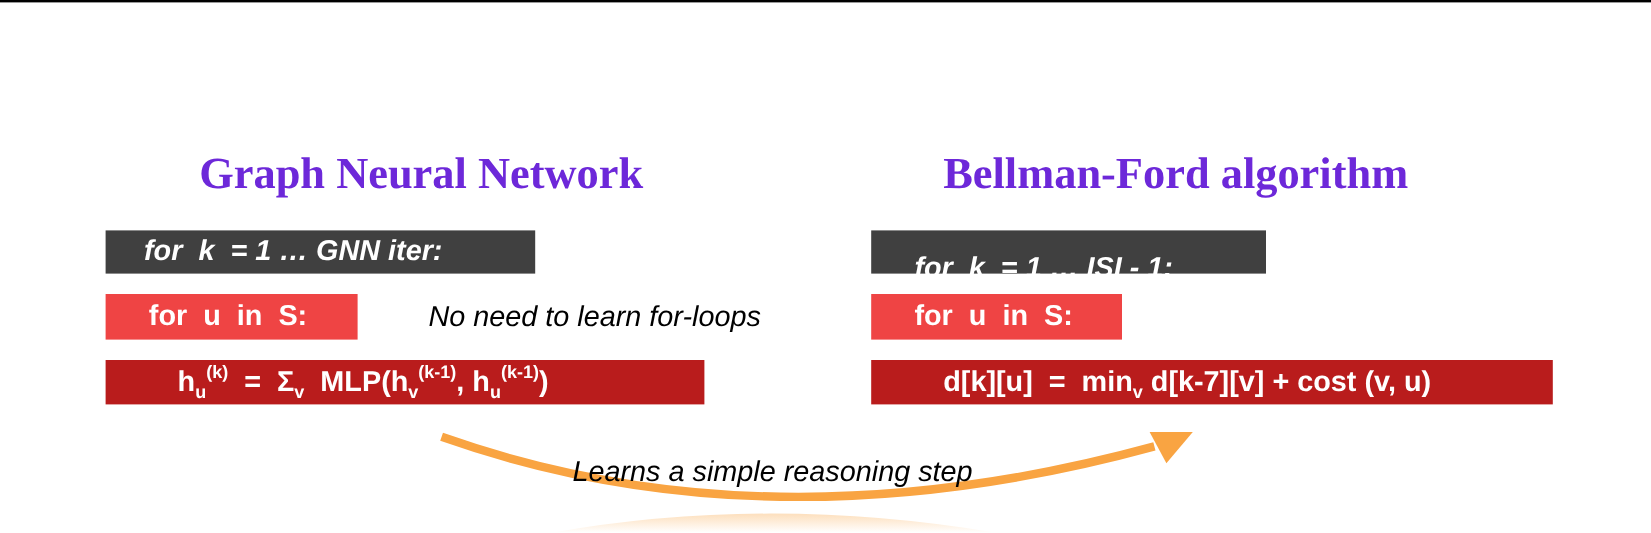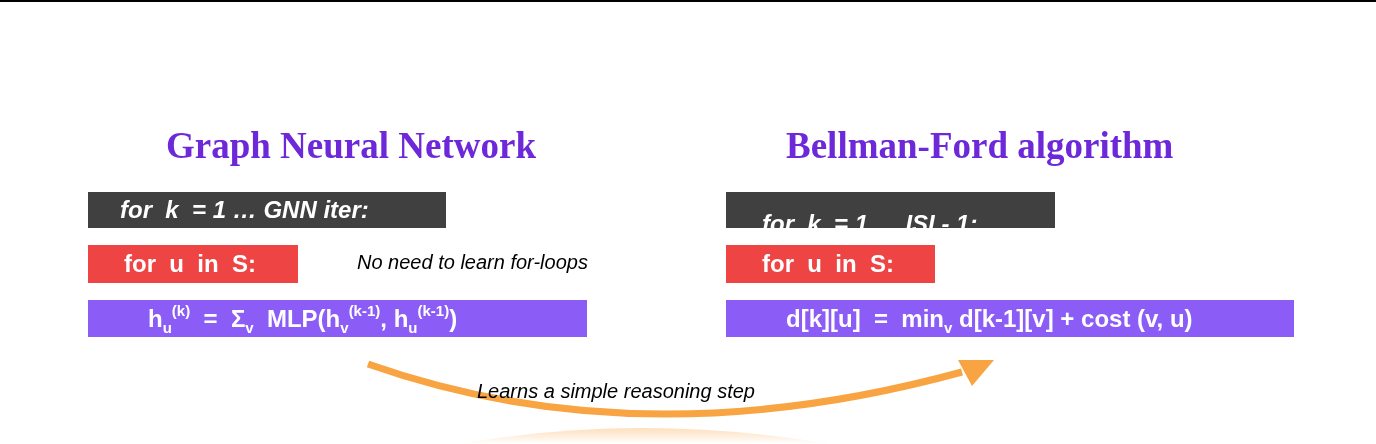--- a/index.html
+++ b/index.html
@@ -2,24 +2,24 @@
 <html><head>
 <meta charset="utf-8">
 <style>
   html,body{margin:0;padding:0;background:#fff;}
   body{width:1376px;height:444px;position:relative;overflow:hidden;font-family:"Liberation Sans",sans-serif;}
   .topline{position:absolute;left:0;top:0;width:1376px;height:2px;background:#000;}
   .title{position:absolute;font-family:"Liberation Serif",serif;font-weight:bold;font-size:37px;color:#6d28d9;top:124px;white-space:nowrap;}
   .box{position:absolute;color:#fff;font-weight:bold;font-size:24px;display:flex;align-items:center;white-space:nowrap;box-sizing:border-box;}
   .pink{background:#404040;font-style:italic;}
   .mag{background:#ef4444;}
-  .purp{background:#8b5cf6;text-align:center;}
+  .purp{background:#b91c1c;text-align:center;}
   .box sup{font-size:15px;position:relative;top:-2px;vertical-align:super;line-height:0;}
   .box sub{font-size:15px;vertical-align:sub;line-height:0;}
-  .note{position:absolute;font-style:italic;font-size:20px;color:#000;white-space:nowrap;}
+  .note{position:absolute;font-style:italic;font-size:24px;color:#000;white-space:nowrap;}
   svg{position:absolute;left:0;top:0;}
 </style>
 </head>
 <body>
 
 <div class="topline"></div>
 
 <div class="title" style="left:166px;">Graph Neural Network</div>
 <div class="title" style="left:786px;">Bellman-Ford algorithm</div>
 
@@ -35,21 +35,21 @@
 
 <div class="note" style="left:357px;top:251px;">No need to learn for-loops</div>
 
 <div class="box pink" style="left:726px;top:192px;width:329px;height:36px;padding-left:36px;">
   <span style="white-space:pre;margin-top:28px;">for  k  = 1 … ISI - 1:</span>
 </div>
 <div class="box mag" style="left:726px;top:245px;width:209px;height:38px;padding-left:36px;">
   <span style="white-space:pre;">for  u  in  S:</span>
 </div>
 <div class="box purp" style="left:726px;top:300px;width:568px;height:37px;padding-left:60px;">
-  <span style="white-space:pre;"><span>d[k][u]  =  min</span><sub>v</sub><span> d[k-1][v] + cost (v, u)</span></span>
+  <span style="white-space:pre;"><span>d[k][u]  =  min</span><sub>v</sub><span> d[k-7][v] + cost (v, u)</span></span>
 </div>
 
 <svg width="1376" height="444">
   <defs>
     <linearGradient id="refl" x1="0" y1="0" x2="0" y2="1">
       <stop offset="0" stop-color="#F9A442" stop-opacity="0.35"></stop>
       <stop offset="1" stop-color="#F9A442" stop-opacity="0"></stop>
     </linearGradient>
   </defs>
   <path d="M368 364 Q 640 460 962 372" fill="none" stroke="#F9A442" stroke-width="7" stroke-linecap="butt"></path>

